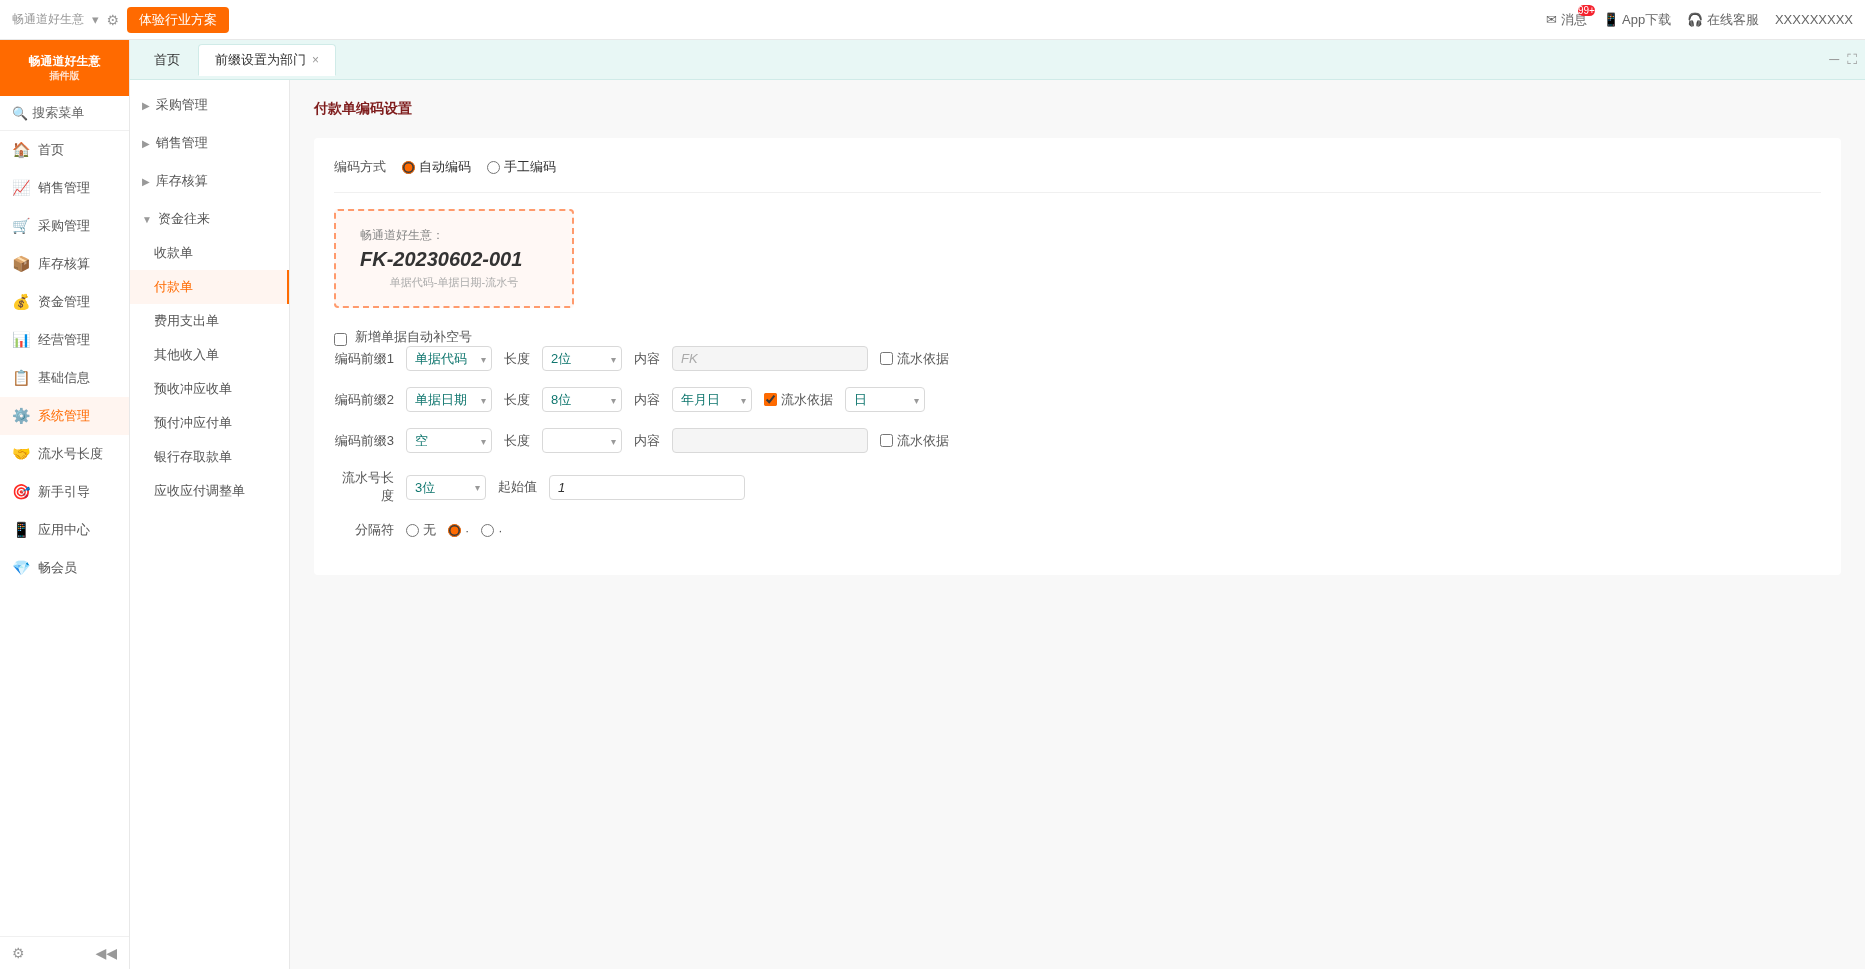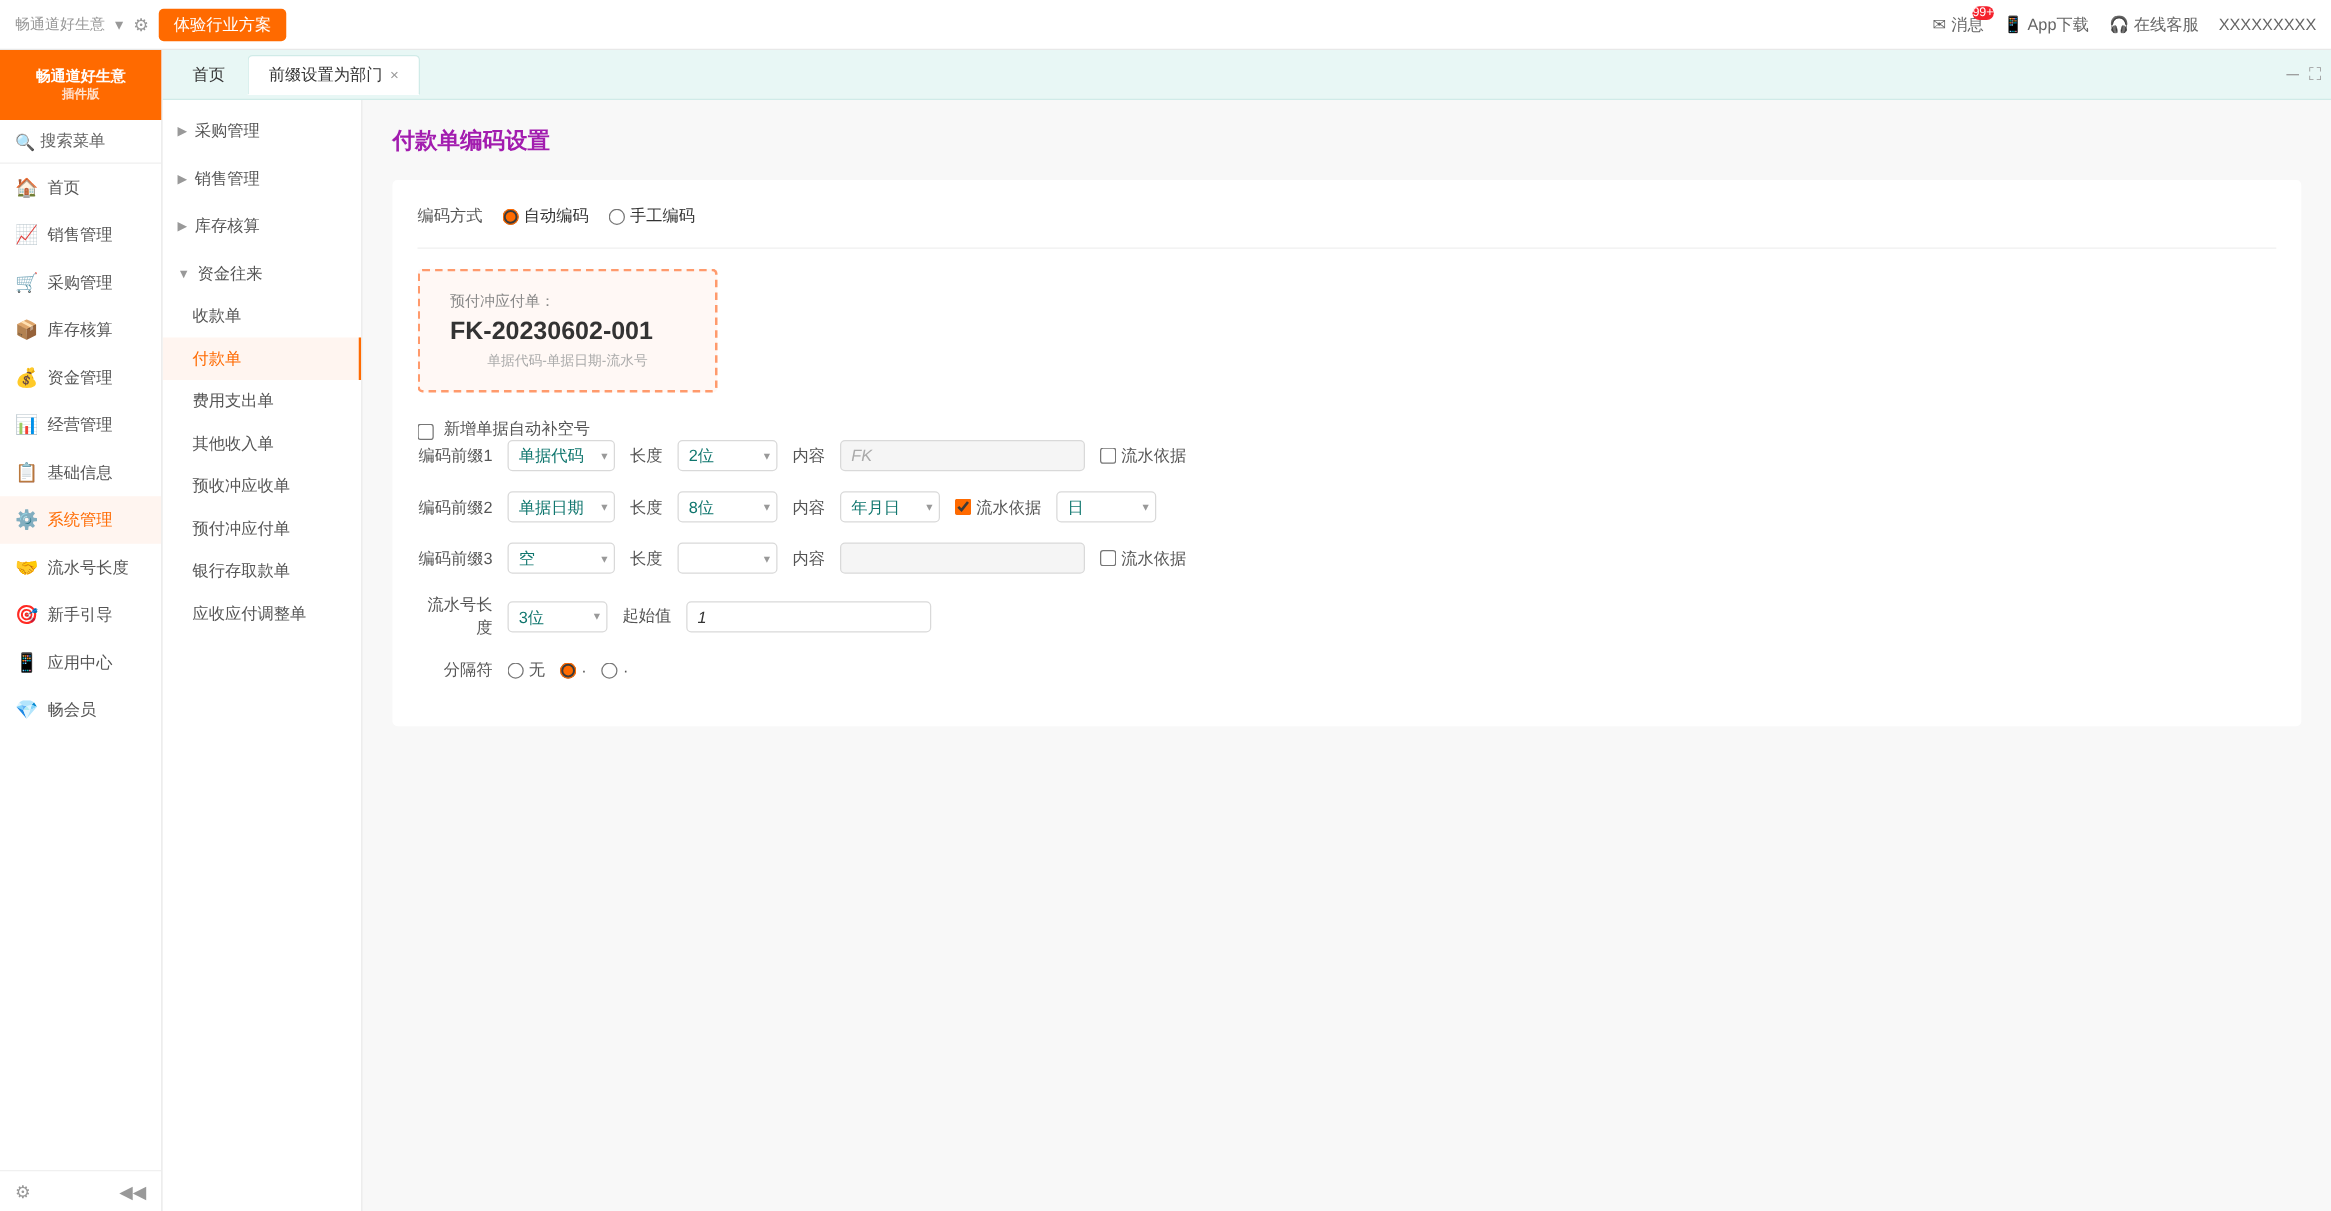--- a/index.html
+++ b/index.html
@@ -51,39 +51,39 @@
     .sub-menu-group { margin-bottom: 4px; }
     .sub-menu-header { display: flex; align-items: center; gap: 6px; padding: 8px 12px; font-size: 13px; color: #555; cursor: pointer; }
     .sub-menu-header .arrow { font-size: 10px; color: #999; }
     .sub-menu-item { padding: 8px 12px 8px 24px; font-size: 13px; color: #555; cursor: pointer; }
     .sub-menu-item.active { background: #fff5f0; color: #ff6a00; border-right: 2px solid #ff6a00; }
 
     
     .main-content { flex: 1; overflow-y: auto; padding: 20px 24px; background: #f8f8f8; }
 
     
-    .page-title { font-size: 18px; font-weight: bold; color: #a21caf; margin-bottom: 20px; }
+    .page-title { font-size: 14px; font-weight: bold; color: #7f1d1d; margin-bottom: 20px; }
 
     
     .card { background: #fff; border-radius: 4px; padding: 20px; }
 
     
     .encoding-mode { display: flex; align-items: center; gap: 16px; margin-bottom: 16px; padding-bottom: 16px; border-bottom: 1px solid #f0f0f0; }
     .encoding-mode-label { font-size: 13px; color: #555; }
     .radio-group { display: flex; align-items: center; gap: 16px; }
     .radio-item { display: flex; align-items: center; gap: 4px; cursor: pointer; font-size: 13px; }
     .radio-item input[type="radio"] { accent-color: #ff6a00; }
 
     
     .info-text { font-size: 12px; color: #888; margin-bottom: 16px; line-height: 1.6; }
 
     
     .preview-box { border: 2px dashed #ff9a6c; background: #fff8f5; border-radius: 4px; padding: 16px 24px; display: inline-block; margin-bottom: 20px; min-width: 240px; }
     .preview-label { font-size: 12px; color: #888; margin-bottom: 4px; }
-    .preview-code { font-size: 20px; font-weight: bold; color: #333; }
+    .preview-code { font-size: 20px; font-weight: bold; color: #333; font-style: italic; }
     .preview-desc { font-size: 11px; color: #aaa; margin-top: 4px; text-align: center; }
 
     
     .checkbox-row { display: flex; align-items: flex-end; gap: 8px; font-size: 13px; color: #555; }
     .checkbox-row input[type="checkbox"] { accent-color: #ff6a00; }
 
     
     .form-row { display: flex; align-items: center; gap: 12px; margin-bottom: 16px; flex-wrap: wrap; }
     .form-label { font-size: 13px; color: #555; width: 60px; text-align: right; flex-shrink: 0; }
     .select-wrapper { position: relative; display: inline-block; }
@@ -293,21 +293,21 @@
                   <input type="radio" name="encoding" value="manual" style="">
                   <span>手工编码</span>
                 </label>
               </div>
             </div>
 
             
 
             
             <div class="preview-box">
-              <div class="preview-label">预付冲应付单：</div>
+              <div class="preview-label">畅通道好生意：</div>
               <div class="preview-code">FK-20230602-001</div>
               <div class="preview-desc">单据代码-单据日期-流水号</div>
             </div>
 
             
             <div class="checkbox-row">
               <input type="checkbox" id="autoFill" style="">
               <label for="autoFill">新增单据自动补空号</label>
             </div>
 

